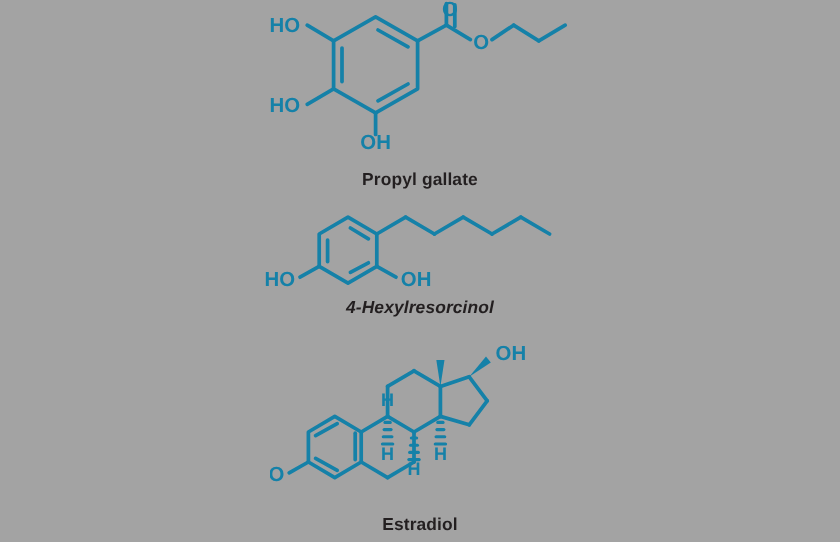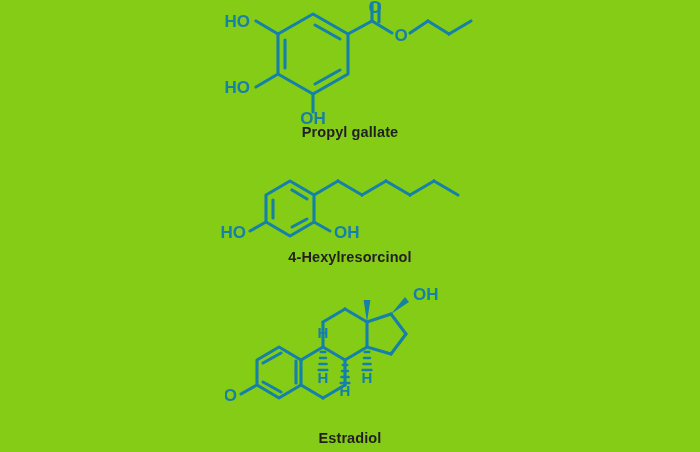--- a/index.html
+++ b/index.html
@@ -11,21 +11,21 @@
   body {
     width: 700px;
     height: 452px;
     font-family: "Liberation Sans", sans-serif;
     position: relative;
     overflow: hidden;
   }
   .sheet {
     position: absolute;
     inset: 0;
-    background: #84cc16;
+    background: #a3a3a3;
   }
   .structure-block {
     position: absolute;
     left: 0;
     width: 700px;
   }
   #block-propyl-gallate { top: 0px;   height: 160px; }
   #block-hexylresorcinol { top: 162px; height: 122px; }
   #block-estradiol      { top: 288px; height: 164px; }
 
@@ -35,22 +35,22 @@
   }
   .caption {
     text-align: center;
     font-family: "Liberation Sans", sans-serif;
     font-weight: bold;
     font-size: 14.5px;
     color: #231f20;
     letter-spacing: 0.1px;
     line-height: 1;
   }
-  #cap-propyl-gallate   { margin-top: 0; }
-  #cap-hexylresorcinol  { margin-top: 3px; }
+  #cap-propyl-gallate   { margin-top: 18px; }
+  #cap-hexylresorcinol  { margin-top: 3px; font-style: italic; }
   #cap-estradiol        { margin-top: 13px; }
 
   svg text.atom {
     font-family: "Liberation Sans", sans-serif;
     font-weight: bold;
     font-size: 17px;
   }
   svg text.atom-h {
     font-family: "Liberation Sans", sans-serif;
     font-weight: bold;

